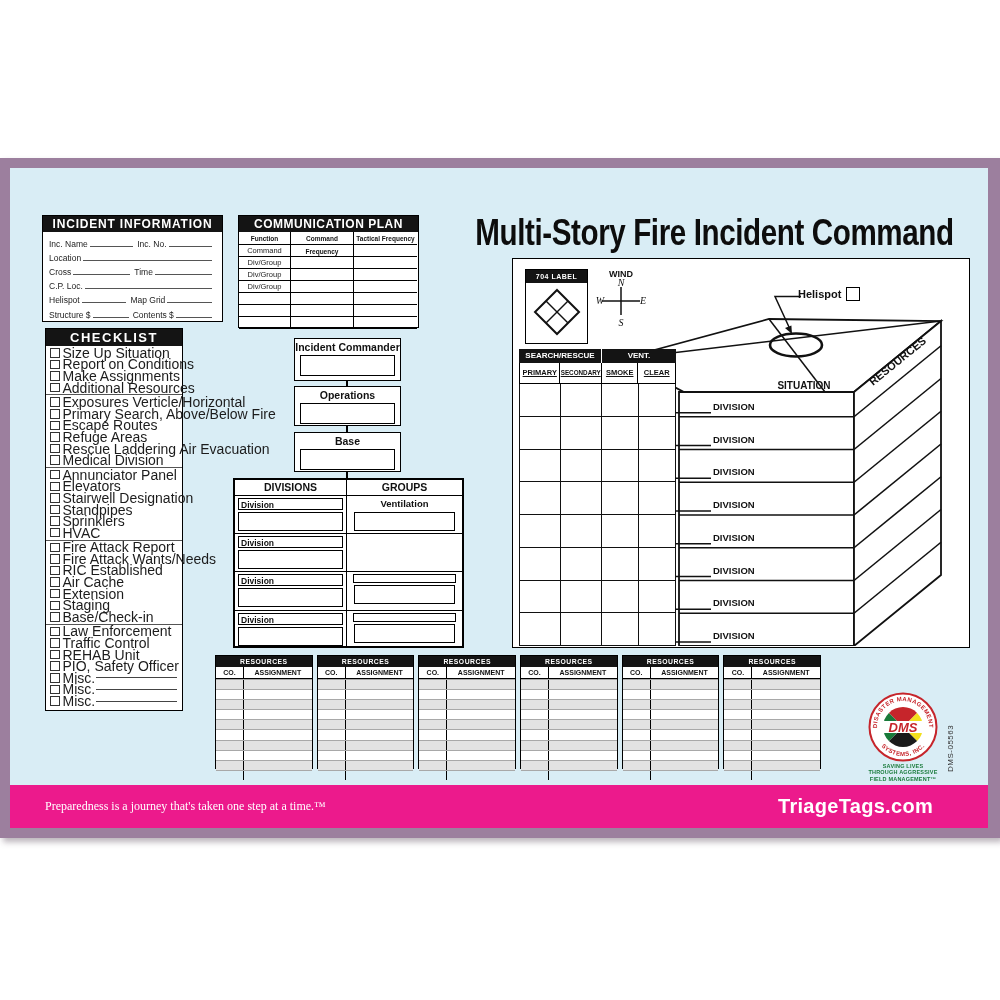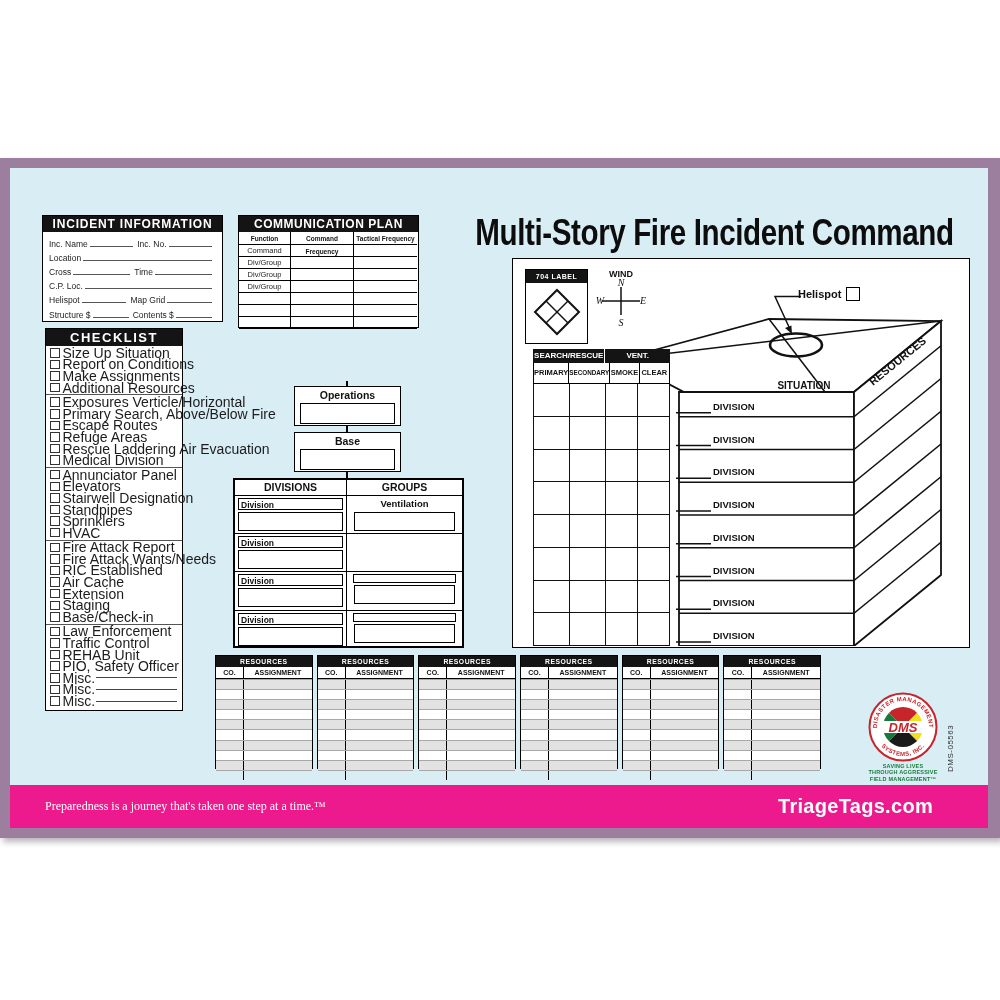--- a/index.html
+++ b/index.html
@@ -74,21 +74,21 @@
   
   .site{position:absolute;left:512px;top:258px;width:458px;height:390px;background:#fff;border:1.5px solid #000;box-sizing:border-box;}
   .box704{position:absolute;left:12px;top:10px;width:63px;height:75px;border:1.5px solid #000;background:#fff;box-sizing:border-box;}
   .b704-h{height:13px;font-size:7px;letter-spacing:.5px;line-height:13px;}
   .b704-body{display:flex;align-items:center;justify-content:center;height:58px;}
   .windsvg{position:absolute;left:82px;top:8px;}
   .heli{position:absolute;left:285px;top:28px;display:flex;align-items:center;}
   .heli-lab{font-size:11px;font-weight:bold;}
   .heli-box{width:12px;height:12px;border:1.5px solid #000;background:#fff;margin-left:5px;}
   .bld{position:absolute;left:0;top:0;}
-  .sr{position:absolute;left:20px;top:90px;width:137px;}
+  .sr{position:absolute;left:6px;top:90px;width:157px;text-decoration:underline;}
   .sr-grp{display:flex;height:14px;}
   .sr-g{background:#141414;color:#fff;font-weight:bold;font-size:8px;text-align:center;line-height:14px;box-sizing:border-box;}
   .sr-g:first-child{width:83px;border-right:1px solid #fff;}
   .sr-g:last-child{width:74px;}
   .sr-cols{display:flex;height:21px;border:1.5px solid #000;border-top:none;box-sizing:border-box;}
   .sr-col{font-size:7.5px;font-weight:bold;text-align:center;line-height:19px;border-right:1.5px solid #000;box-sizing:border-box;background:#fff;}
   .sr-col:last-child{border-right:none;}
   .sr-grid{border-left:1.8px solid #111;box-sizing:border-box;}
   .sr-row{display:flex;height:32.75px;}
   .sr-cell{border-right:1.8px solid #111;border-bottom:1.8px solid #111;box-sizing:border-box;background:#fff;}
@@ -337,20 +337,24 @@
           </div>
           <div class="ck-item">
             <span class="ck-box"></span>
             <span class="ck-lab">Misc.</span>
             <span class="ck-line"></span>
           </div>
         </div>
       </div>
   </div>
 
+  <div class="org-box" style="top:338px;height:43px">
+    <div class="org-label">Incident Commander</div>
+    <div class="org-inner"></div>
+  </div>
   <div class="org-box" style="top:386px;height:40px">
     <div class="org-label">Operations</div>
     <div class="org-inner"></div>
   </div>
   <div class="org-box" style="top:432px;height:40px">
     <div class="org-label">Base</div>
     <div class="org-inner"></div>
   </div>
   <div class="conn" style="top:381px;height:5px"></div>
   <div class="conn" style="top:426px;height:6px"></div>

